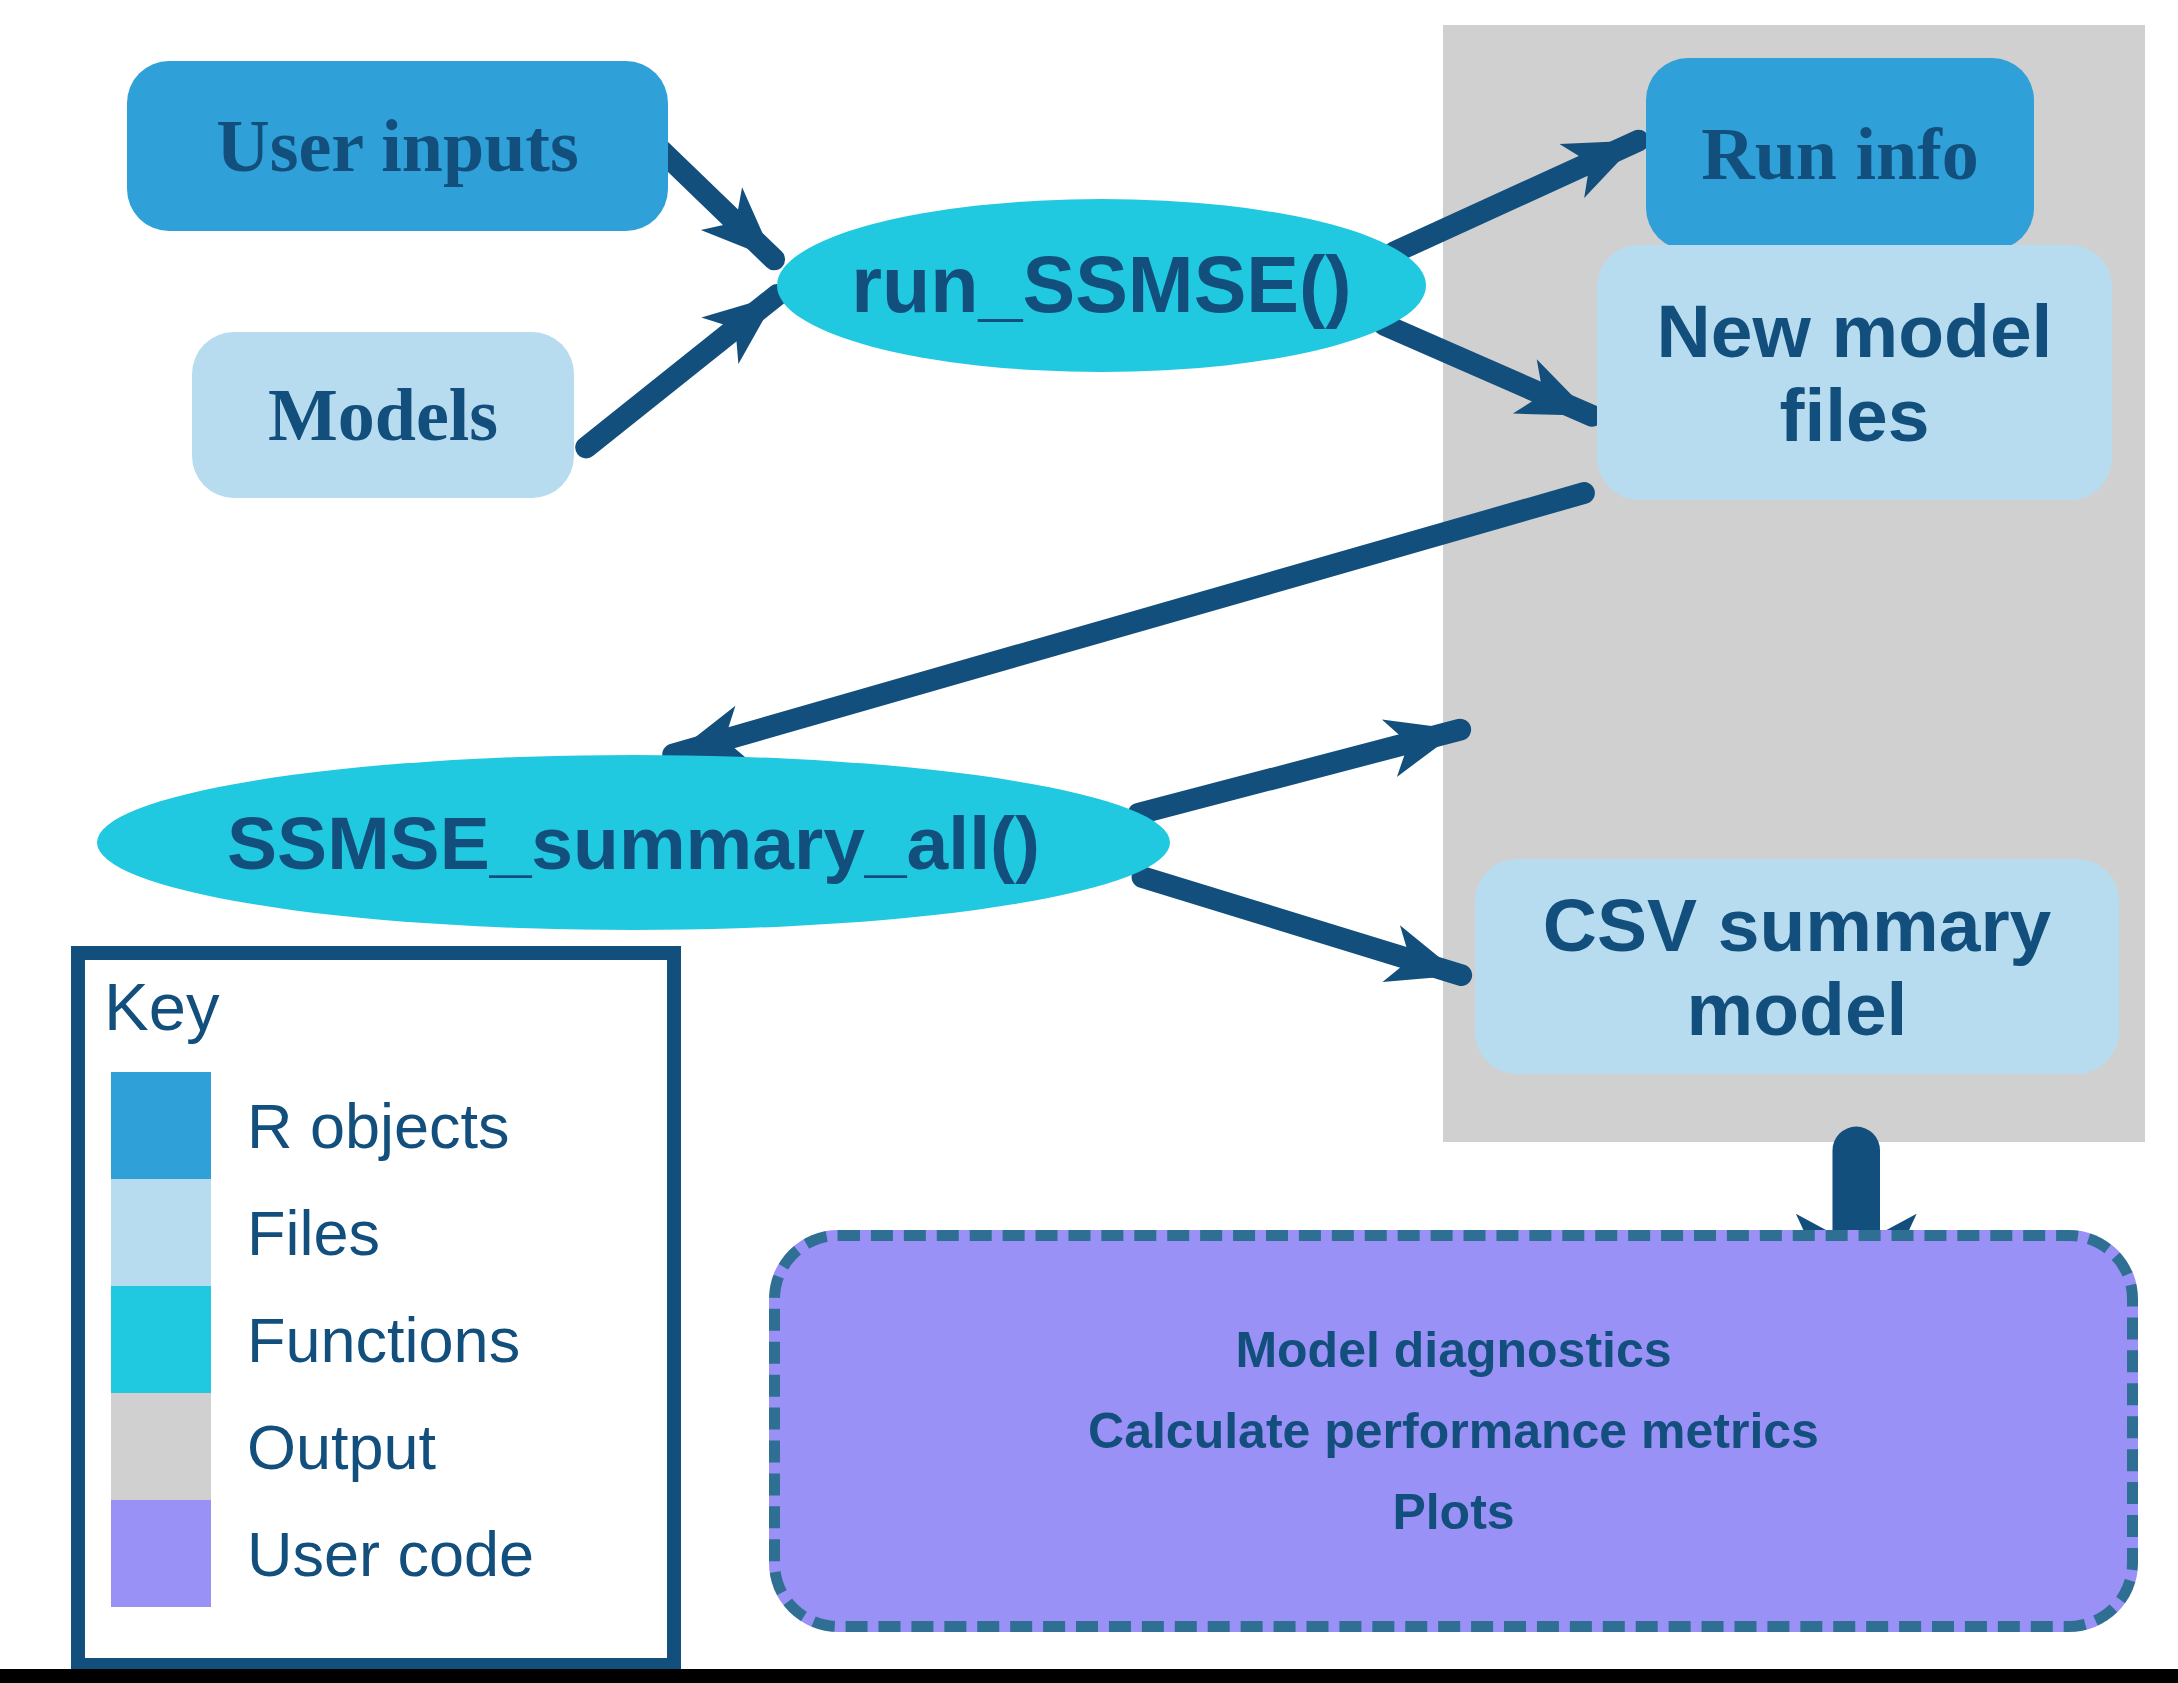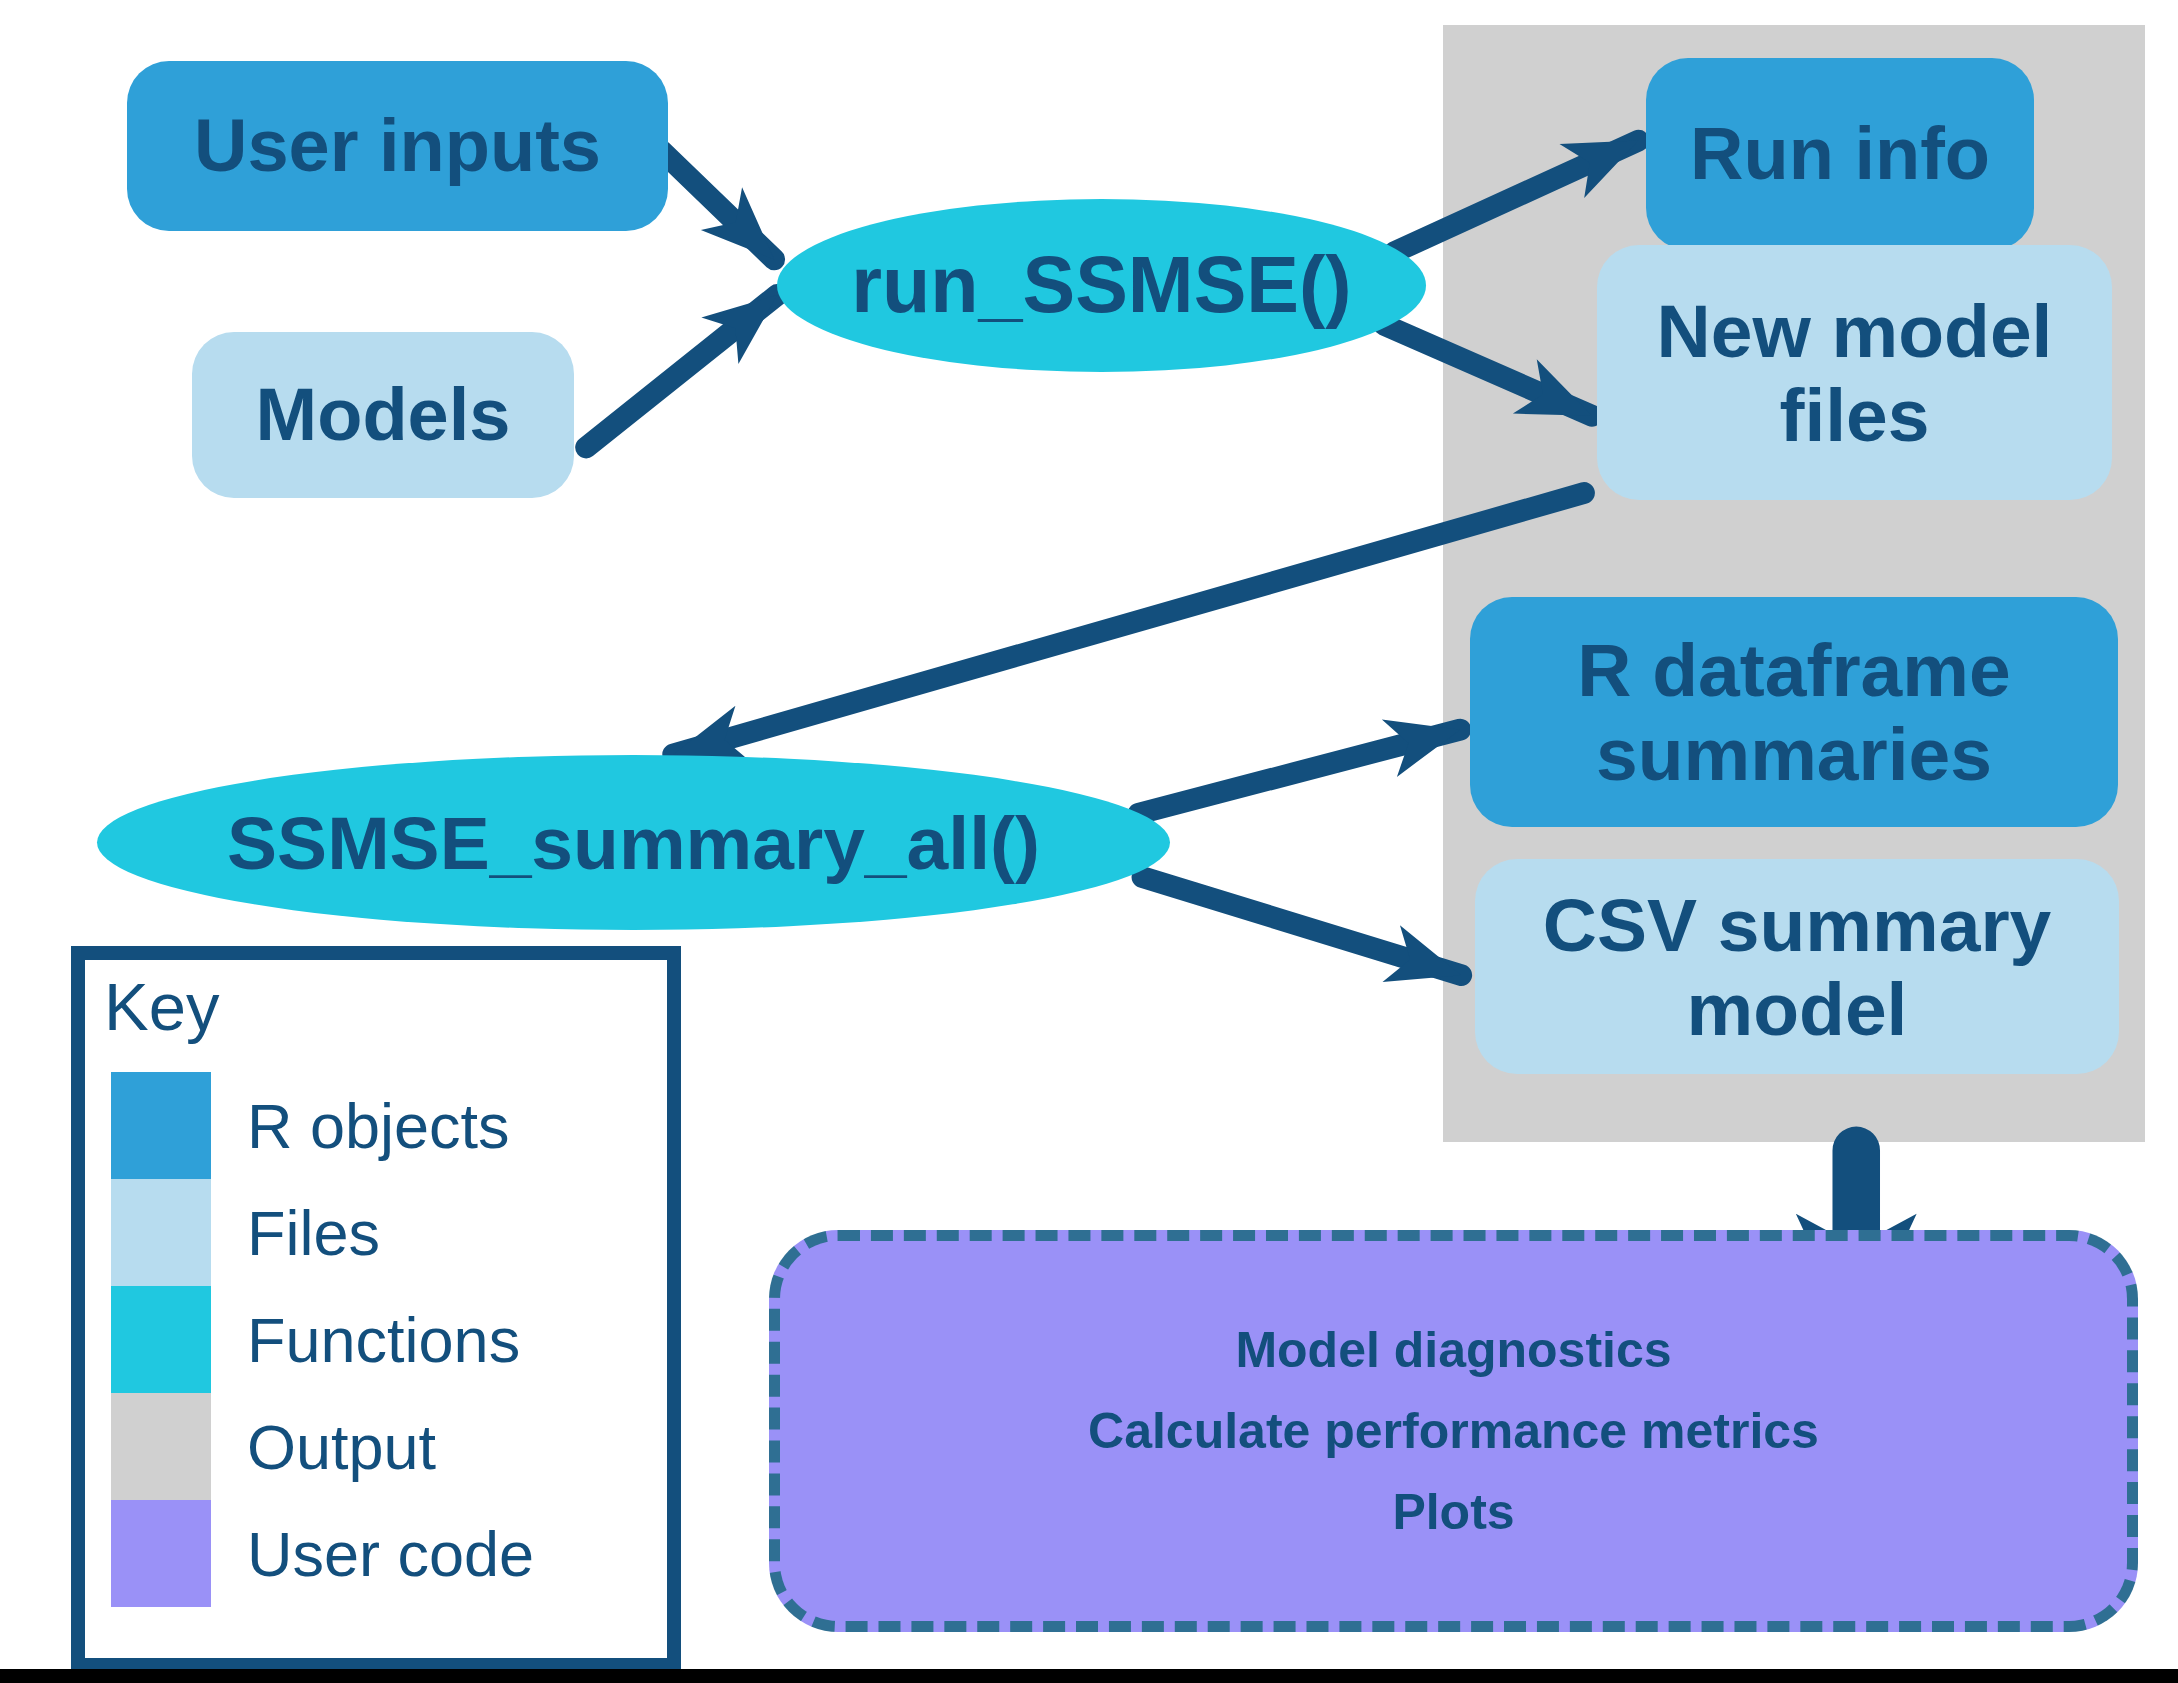--- a/index.html
+++ b/index.html
@@ -9,21 +9,21 @@
   }
   .node{
     position:absolute;display:flex;align-items:center;justify-content:center;
     text-align:center;font-weight:bold;color:#134F7D;line-height:1.12;
   }
   .rbox{border-radius:42px;}
   .robj{background:#2FA0D8;}
   .lfile{background:#B7DCEF;}
   .fn{background:#20C8E0;border-radius:50%;}
   .panel{position:absolute;background:#D0D0D0;}
-  .f75{font-size:74px;}
+  .f75{font-size:74px;font-family:Liberation Serif, serif;}
   .f80{font-size:79px;}
   .f76{font-size:75px;}
   #arrow-layer{position:absolute;left:0;top:0;width:2178px;height:1683px;pointer-events:none;}
   
   #key-box{
     position:absolute;left:71px;top:946px;width:610px;height:726px;
     background:#ffffff;border:14px solid #134F7D;box-sizing:border-box;
   }
   #key-title{position:absolute;left:19px;top:8px;font-size:67px;font-weight:normal;color:#134F7D;}
   .swatch{position:absolute;left:26px;width:100px;height:107px;}
@@ -78,23 +78,20 @@
     </div>
 
   <div class="node rbox robj f75" style="left:1646px;top:58px;width:388px;height:192px;">
       <span>Run info</span>
     </div>
 
   <div class="node rbox lfile f76" style="left:1597px;top:245px;width:515px;height:255px;padding:0 40px;box-sizing:border-box;">
       <span>New model files</span>
     </div>
 
-  <div class="node rbox robj f76" style="left:1470px;top:597px;width:648px;height:230px;padding:0 59px;box-sizing:border-box;">
-      <span>R dataframe summaries</span>
-    </div>
 
   <div class="node rbox lfile f76" style="left:1475px;top:859px;width:644px;height:215px;padding:0 54px;box-sizing:border-box;">
       <span>CSV summary model</span>
     </div>
 
   <div class="node fn f76" style="left:97px;top:755px;width:1073px;height:175px;">
       <span>SSMSE_summary_all()</span>
     </div>
 
   <div id="key-box">

